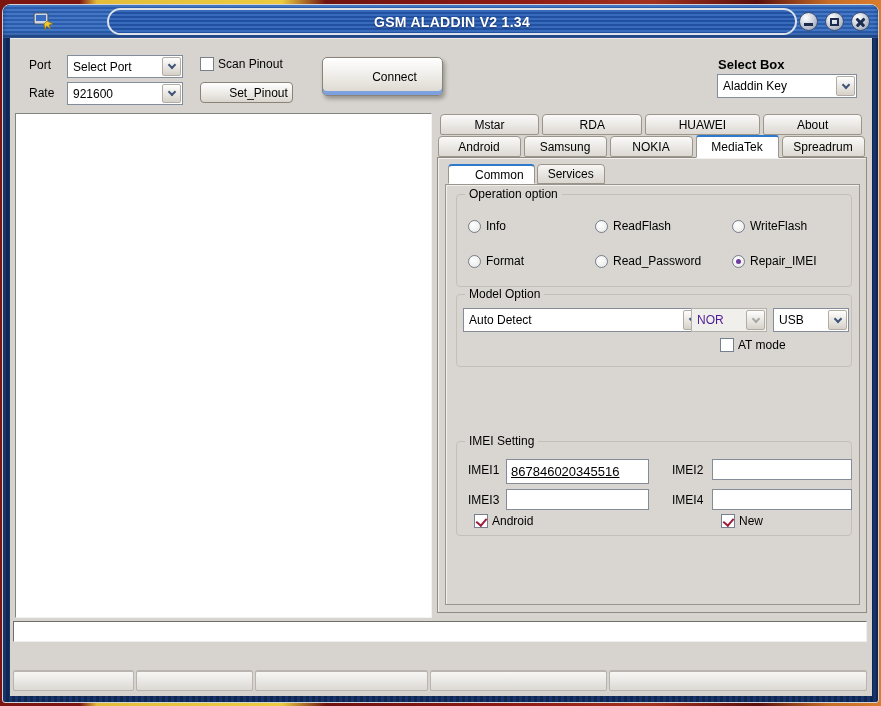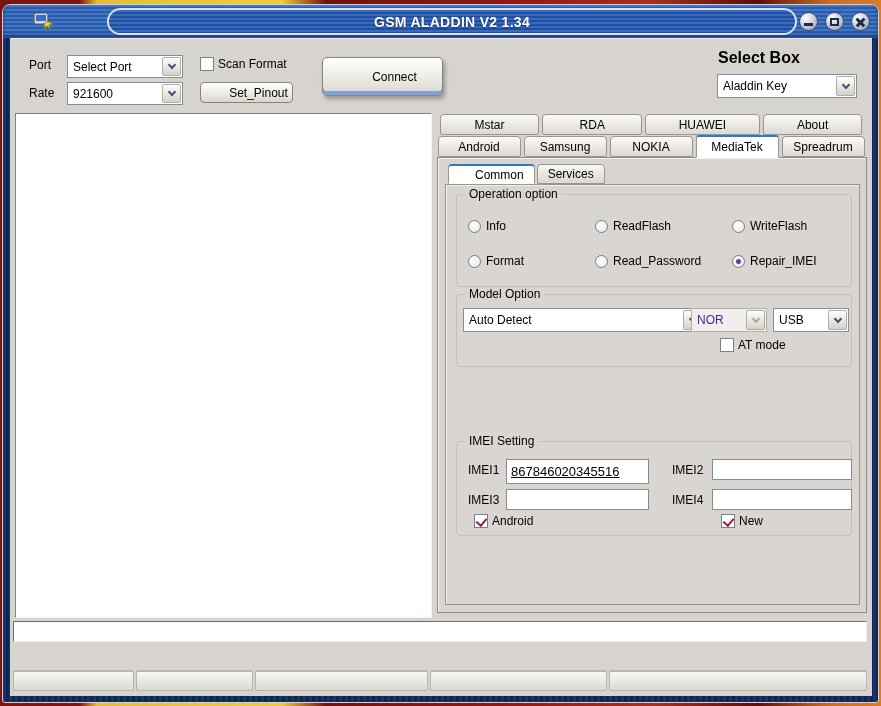--- a/index.html
+++ b/index.html
@@ -202,28 +202,28 @@
     <span class="lbl" style="left:19px; top:48px;">Rate</span>
     <div class="combo" style="left:57px; top:44px; width:116px; height:23px;">
       <span class="combo-val">921600</span>
       <span class="combo-btn">
           <span class="chev"></span>
         </span>
     </div>
 
     <label class="cb" style="left:190px; top:19px;">
       <span class="cb-box"></span>
-      <span>Scan Format</span>
+      <span>Scan Pinout</span>
     </label>
 
     <button class="xbtn" style="left:190px; top:44px; width:93px; height:21px;">Set_Pinout</button>
 
     <button class="xbtn big" style="left:312px; top:19px; width:121px; height:39px;">Connect</button>
 
-    <span class="lbl b" style="left:708px; top:11px; font-size:16px;">Select Box</span>
+    <span class="lbl b" style="left:708px; top:19px; font-size:13px;">Select Box</span>
     <div class="combo" style="left:707px; top:36px; width:140px; height:24px;">
       <span class="combo-val">Aladdin Key</span>
       <span class="combo-btn">
           <span class="chev"></span>
         </span>
     </div>
 
     <div class="log-panel"></div>
 
     <div class="tabrow" style="left:428px; top:76px; width:426px;">

